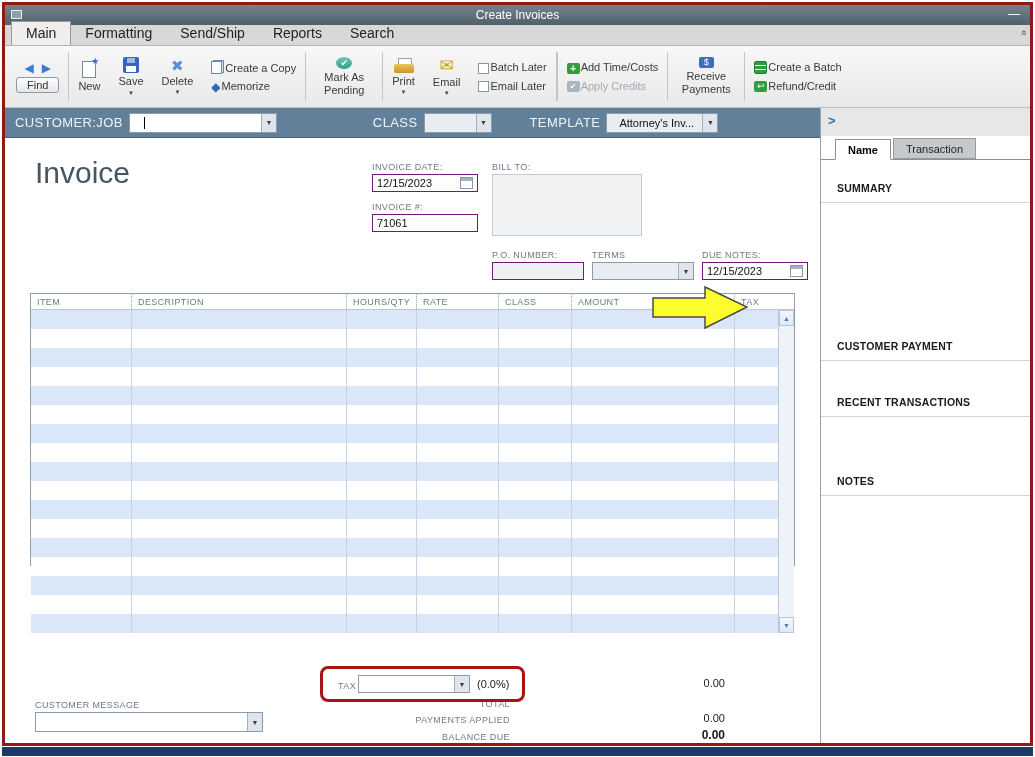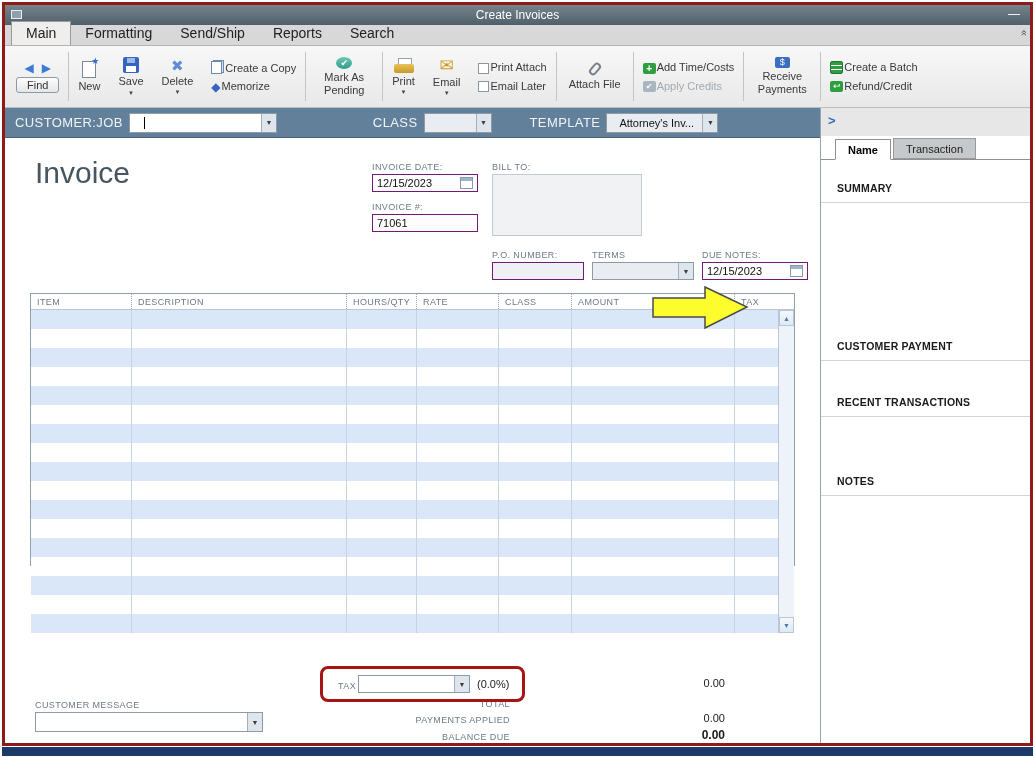--- a/index.html
+++ b/index.html
@@ -182,34 +182,30 @@
 
     <div class="tgroup">
       <span class="ico-email">✉</span>
       <div class="tlabel">Email</div>
       <span class="caret-sm">▼</span>
     </div>
 
     <div class="tgroup rows">
       <div class="hrowbtn">
         <span class="checkbox"></span>
-        <span class="tlabel">Print Attach</span>
+        <span class="tlabel">Batch Later</span>
       </div>
       <div class="hrowbtn">
         <span class="checkbox"></span>
         <span class="tlabel">Email Later</span>
       </div>
     </div>
 
     <div class="tsep"></div>
 
-    <div class="tgroup">
-      <span class="ico-attach"></span>
-      <div class="tlabel two">Attach File</div>
-    </div>
 
     <div class="tsep"></div>
 
     <div class="tgroup rows">
       <div class="hrowbtn">
         <span class="ico-addtime">+</span>
         <span class="tlabel">Add Time/Costs</span>
       </div>
       <div class="hrowbtn disabled">
         <span class="ico-applycredits">✔</span>

